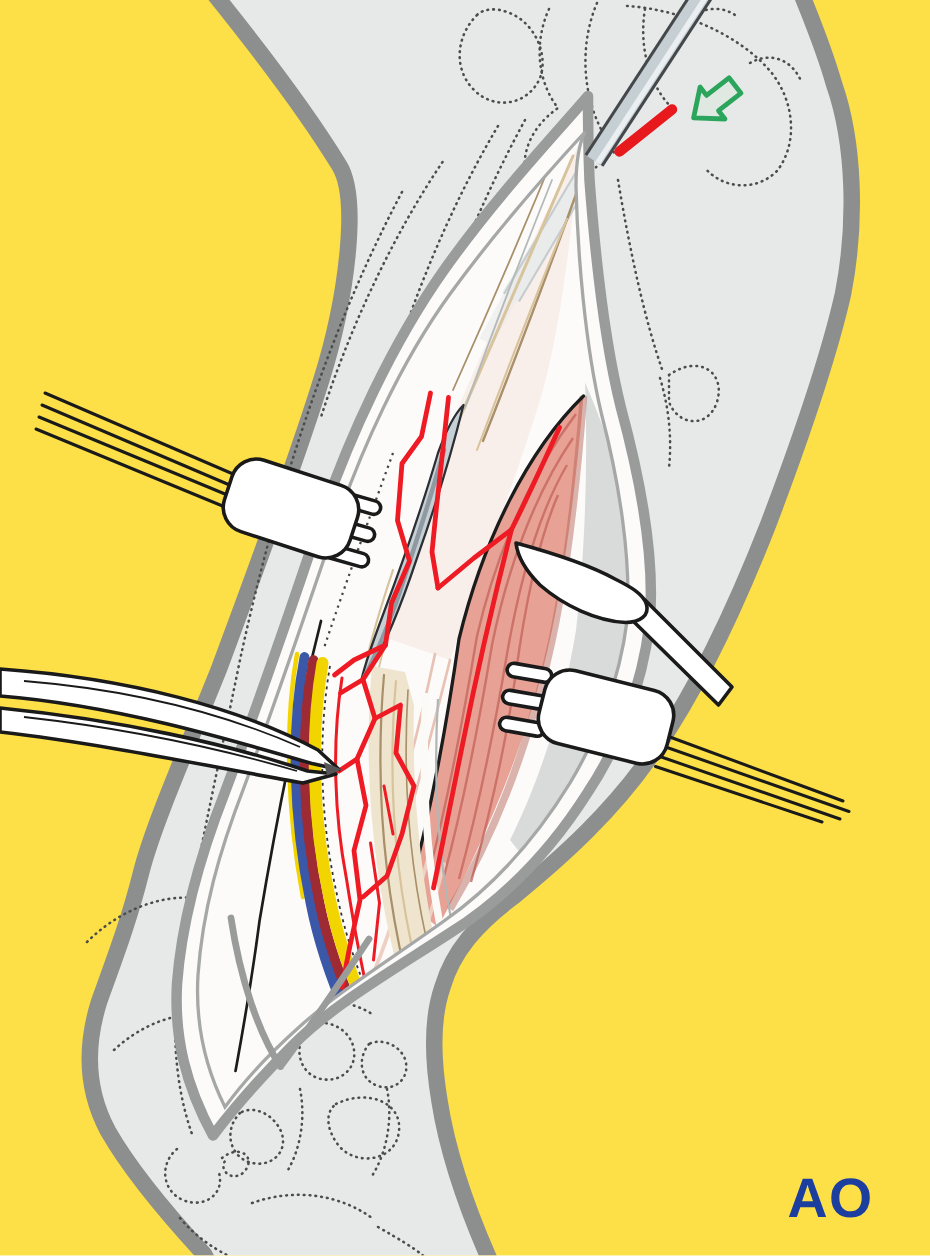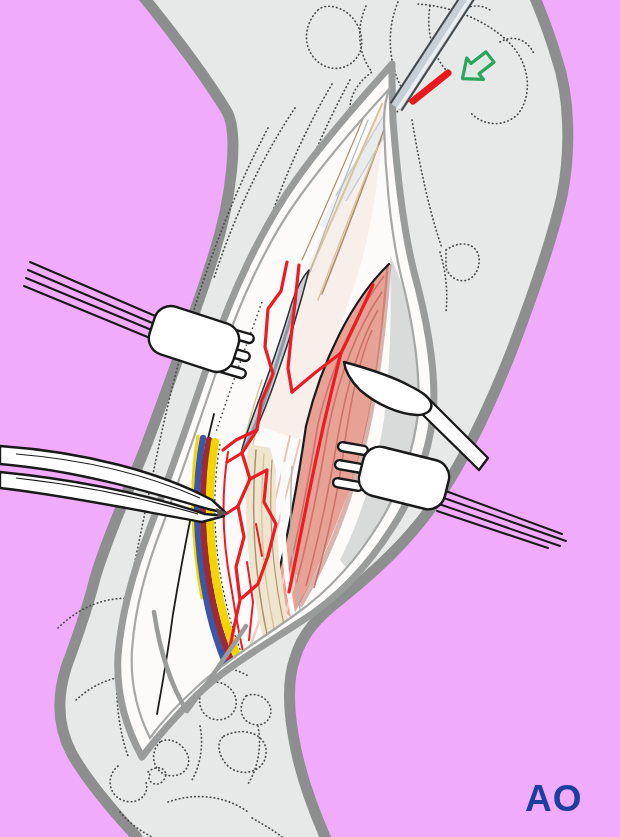--- a/index.html
+++ b/index.html
@@ -1,16 +1,16 @@
 <!DOCTYPE html>
 <html style="--limb-fill: #E7E9E9; --limb-border: #8D8F8E; --wound-edge: #9A9C9B; --fascia-gray: #A6A8A7; --pocket-gray: #D8DBDA; --dot-gray: #4B4D4C; --muscle: #E8A295; --muscle-striation: #C4675C; --muscle-shade: #B25A50; --muscle-tendon: #EECFC3; --tendon-beige: #D8C49C; --tendon-dark: #A9906A; --tendon-cream: #EFE5CF; --vessel-red: #EE1B24; --mark-red: #E8191C; --nerve-yellow: #F2D400; --vein-blue: #3A57A8; --artery-maroon: #9E2B33; --steel: #C6CFD4; --steel-dark: #44484B; --steel-light: #F0F3F5; --ghost-steel: #E9ECEB; --instrument-outline: #1A1A1A; --arrow-green: #2BA55C; --arrow-fill: #DFE8E1; --logo-blue: #1C3F9F; --pink-wash: #F7EBE6; --ink: #1C1C1C;"><head>
 <meta charset="utf-8">
 <style>
   html,body{margin:0;padding:0;background:#ffffff;}
-  .canvas{position:relative;width:620px;height:837px;background:#f0abfc;overflow:hidden;
+  .canvas{position:relative;width:620px;height:837px;background:#fde047;overflow:hidden;
           font-family:"Liberation Sans",sans-serif;}
   svg{position:absolute;left:0;top:0;}
   .limb{fill:var(--limb-fill);stroke:var(--limb-border);stroke-width:11;stroke-linejoin:round;}
   .dot{fill:none;stroke:var(--dot-gray);stroke-width:1.7;stroke-dasharray:.5 3.4;stroke-linecap:round;}
   .wound-outer{fill:#FCFBFA;stroke:var(--wound-edge);stroke-width:7;stroke-linejoin:round;}
   .fascia-line{fill:none;stroke:var(--fascia-gray);stroke-width:2.2;}
   .fascia-v{fill:none;stroke:var(--wound-edge);stroke-width:4.5;stroke-linecap:round;}
   .pinkwash{fill:var(--pink-wash);opacity:.85;}
   .pocket{fill:var(--pocket-gray);}
   .streak{fill:none;stroke:#9FA4A4;stroke-width:3;stroke-linecap:round;}

